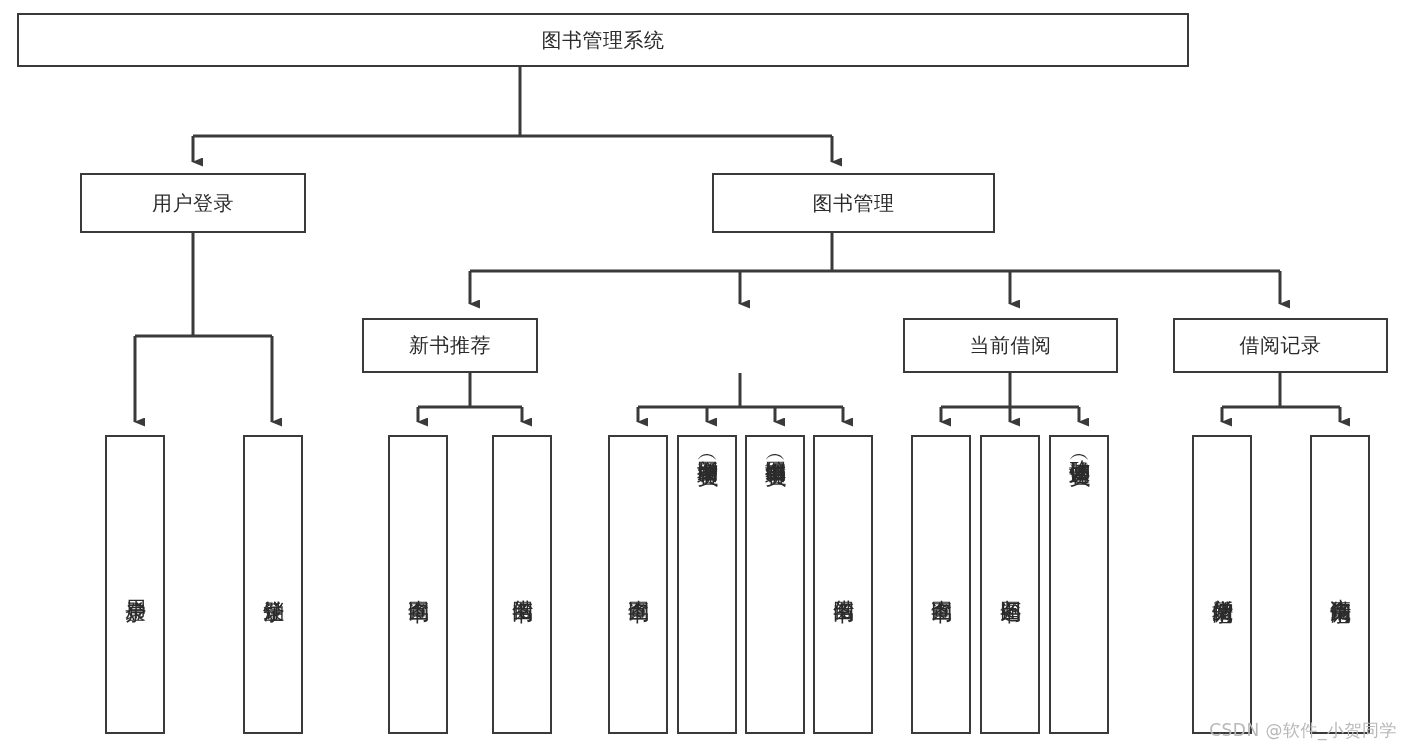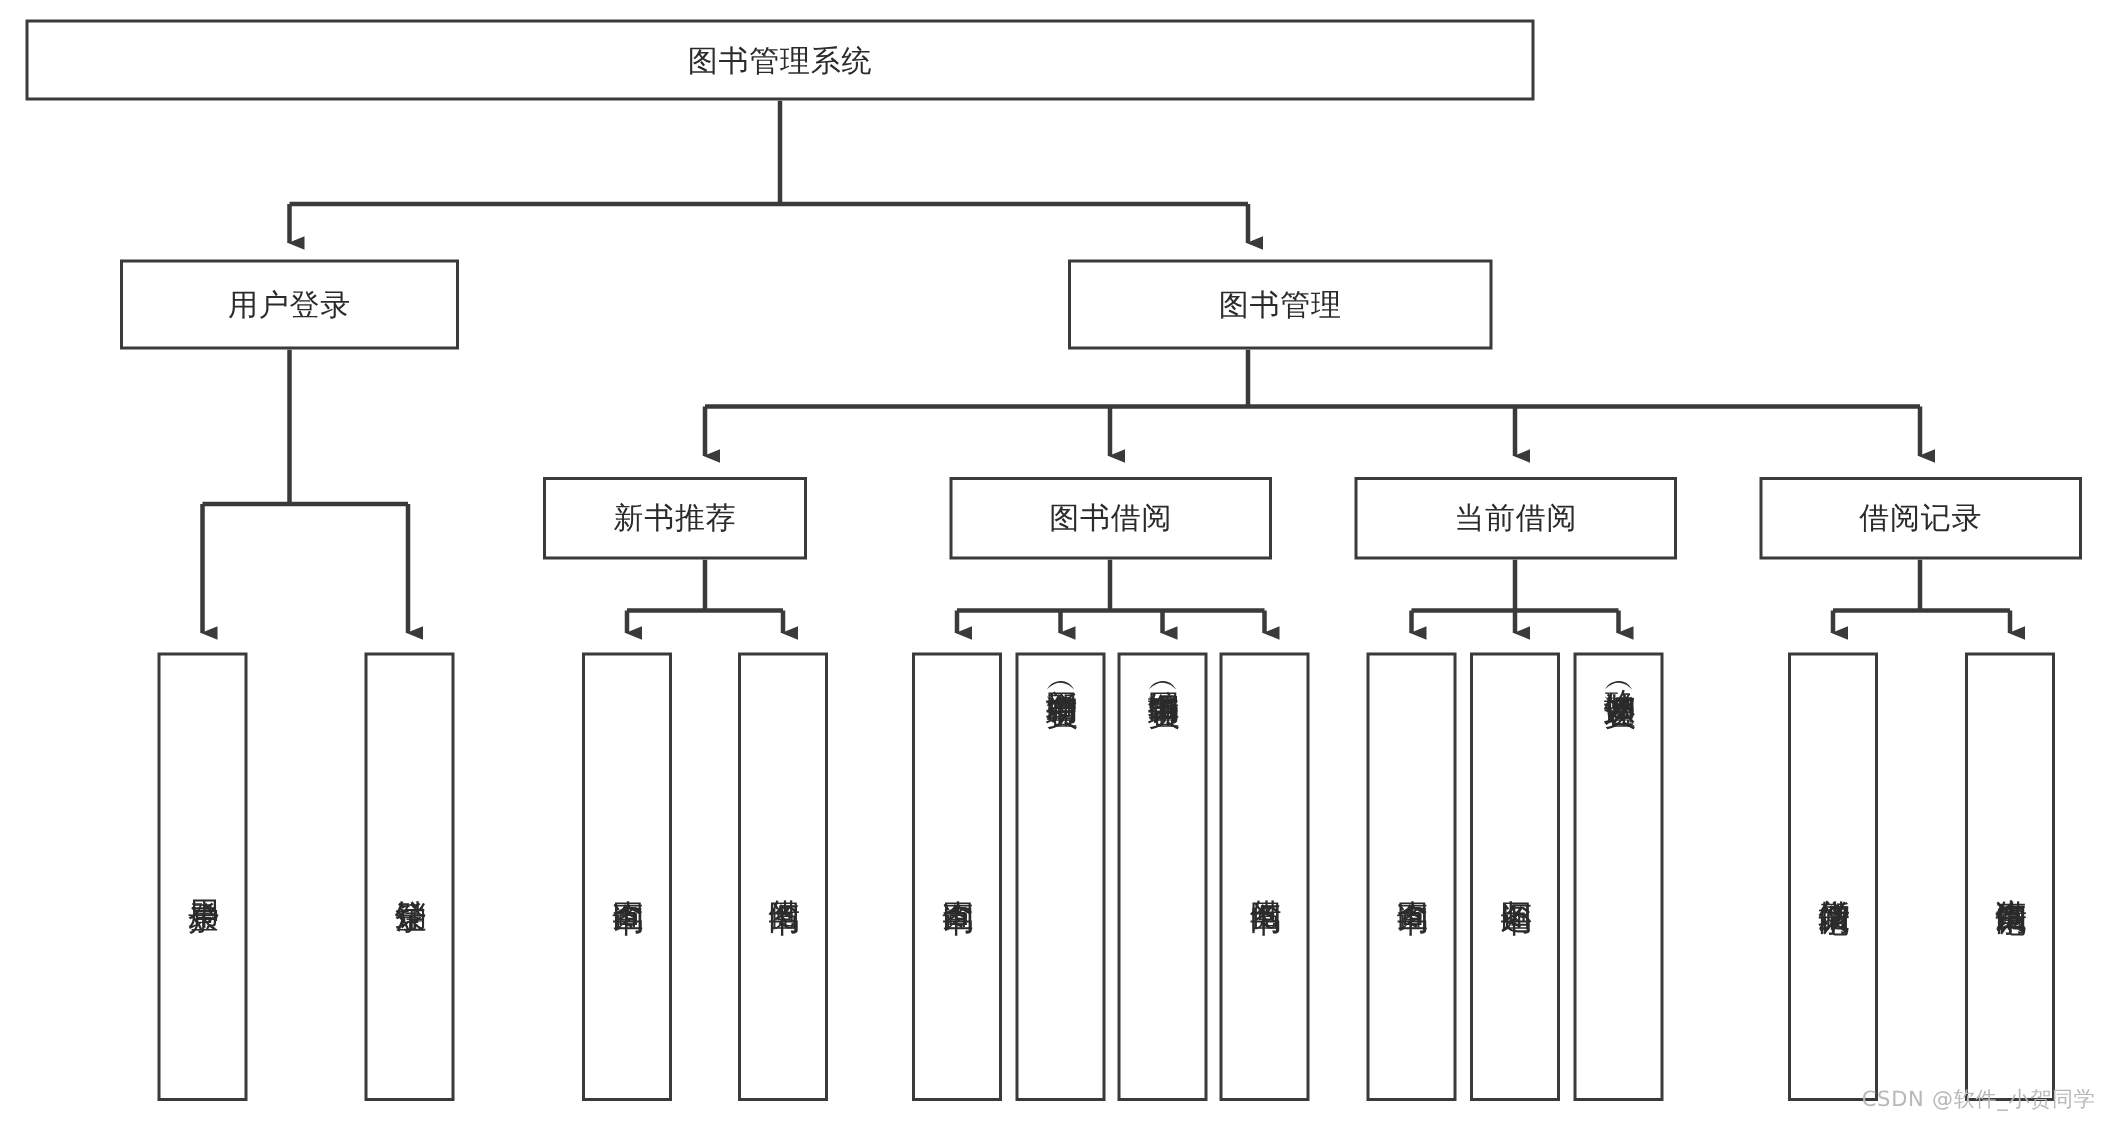--- a/index.html
+++ b/index.html
@@ -68,21 +68,21 @@
     align-items: center;
     justify-content: center;
   }
   .leaf.top .leaf-label {
     padding-top: 6px;
   }
   .watermark {
     position: absolute;
     right: 8px;
     bottom: 5px;
-    font-size: 14px;
+    font-size: 17px;
     color: #b8b8b8;
     z-index: 5;
     white-space: nowrap;
     letter-spacing: 0.5px;
   }
 </style>
 </head>
 <body>
 
 <div id="diagram-root">
@@ -130,37 +130,34 @@
       <path d="M 1010,407 L 1010,422" marker-end="url(#arrowhead)"></path>
       <path d="M 1079,407 L 1079,422" marker-end="url(#arrowhead)"></path>
 
       <path d="M 1280,373 L 1280,407"></path>
       <path d="M 1222,407 L 1340,407"></path>
       <path d="M 1222,407 L 1222,422" marker-end="url(#arrowhead)"></path>
       <path d="M 1340,407 L 1340,422" marker-end="url(#arrowhead)"></path>
     </g>
   </svg>
 
-  <div class="node" style="left:17px; top:13px; width:1006px; height:54px;">
+  <div class="node" style="left:17px; top:13px; width:1172px; height:54px;">
     <span class="node-label">图书管理系统</span>
   </div>
 
   <div class="node" style="left:80px; top:173px; width:226px; height:60px;">
     <span class="node-label">用户登录</span>
   </div>
   <div class="node" style="left:712px; top:173px; width:283px; height:60px;">
     <span class="node-label">图书管理</span>
   </div>
 
   <div class="node" style="left:362px; top:318px; width:176px; height:55px;">
     <span class="node-label">新书推荐</span>
   </div>
-  <div class="node" style="left:633px; top:318px; width:215px; height:55px;">
-    <span class="node-label">图书借阅</span>
-  </div>
   <div class="node" style="left:1173px; top:318px; width:215px; height:55px;">
     <span class="node-label">借阅记录</span>
   </div>
   <div class="node" style="left:903px; top:318px; width:215px; height:55px;">
     <span class="node-label">当前借阅</span>
   </div>
 
   <div class="leaf center" style="left:105px; top:435px; width:60px; height:299px;">
     <span class="leaf-label">用户登录</span>
   </div>

